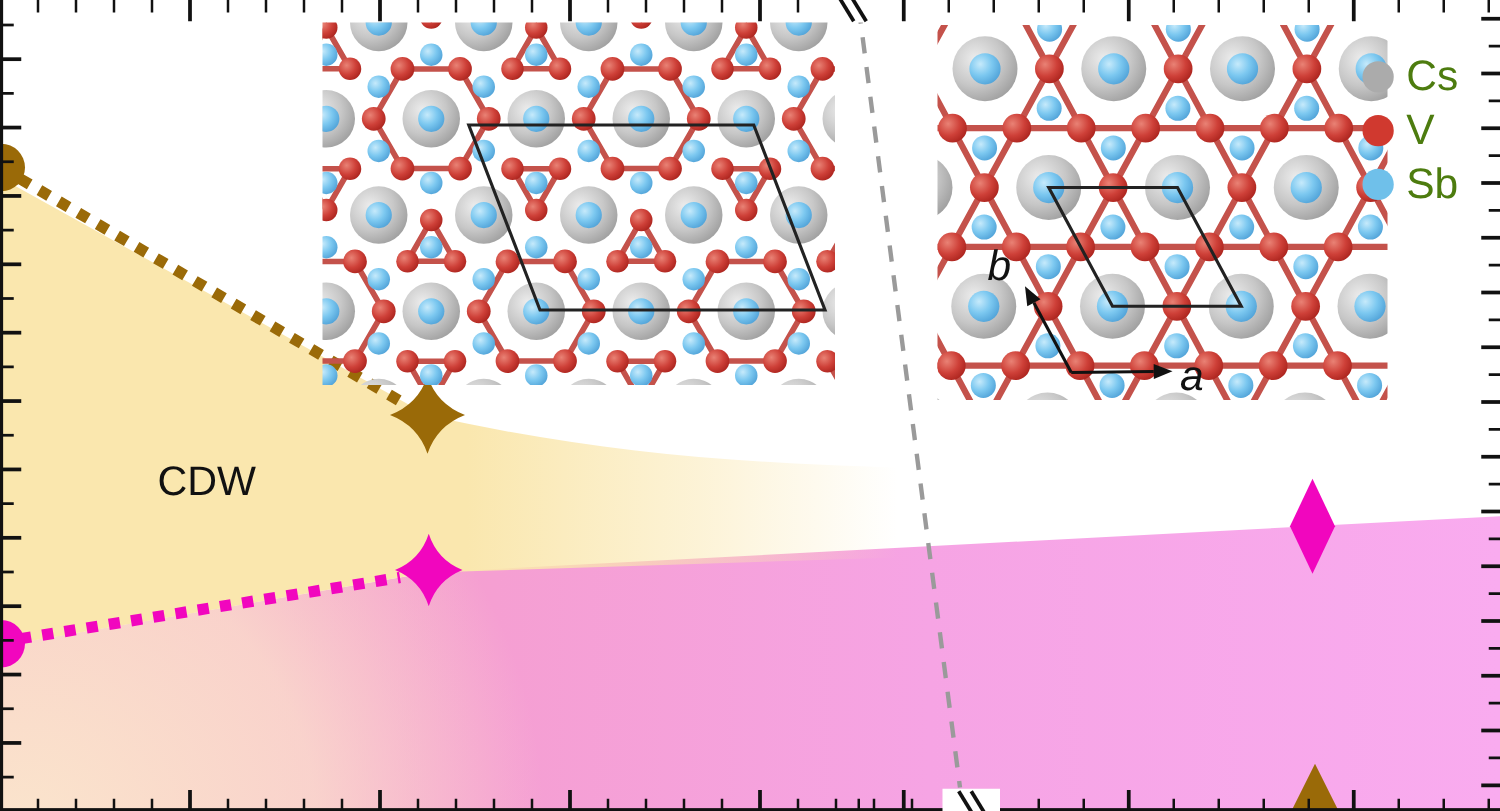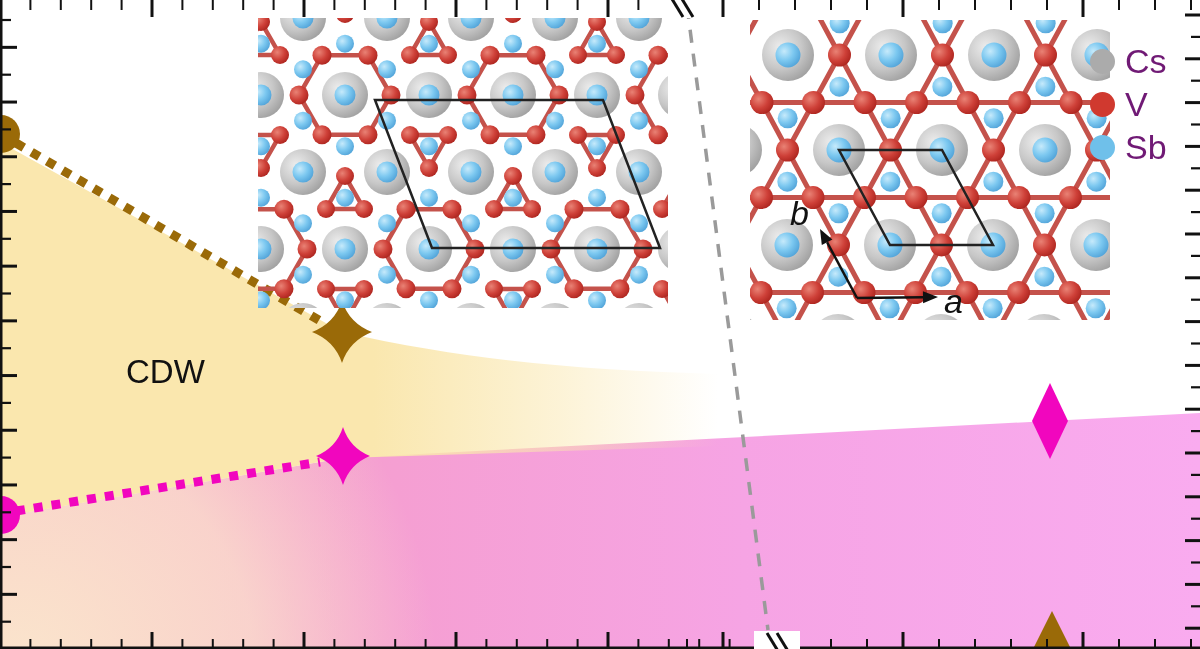--- a/index.html
+++ b/index.html
@@ -1,27 +1,27 @@
 <!DOCTYPE html>
 <html><head>
 <meta charset="utf-8">
 <style>
   html,body{margin:0;padding:0;background:#fff;}
   #fig{position:relative;width:1200px;height:649px;overflow:hidden;background:#fff;
        font-family:"Liberation Sans", sans-serif;}
   #plot{position:absolute;left:0;top:0;}
   .lab{position:absolute;color:#111;white-space:nowrap;line-height:1;}
-  #cdw-label{left:126px;top:355px;font-size:33px;}
+  #cdw-label{left:126px;top:368px;font-size:33px;}
   #sc-label{left:562px;top:536px;font-size:33px;}
   #b-label{left:790px;top:196px;font-size:34px;font-style:italic;}
   #a-label{left:944px;top:284px;font-size:34px;font-style:italic;}
   #legend{position:absolute;left:1090px;top:44px;display:flex;flex-direction:column;gap:9px;}
   .leg-row{display:flex;align-items:center;gap:10px;}
   .leg-dot{width:25px;height:25px;border-radius:50%;flex:0 0 auto;}
-  .leg-txt{font-size:34px;color:#701a75;line-height:1;}
+  .leg-txt{font-size:34px;color:#4d7c0f;line-height:1;}
 </style>
 </head>
 <body>
 
 <div id="fig">
   <svg id="plot" width="1200" height="649" viewBox="0 0 1200 649">
       <defs>
         <linearGradient id="gPink" gradientUnits="userSpaceOnUse" x1="0" y1="540" x2="1200" y2="540">
           <stop offset="0" stop-color="#F4A1BE" stop-opacity="1"></stop>
           <stop offset="0.33" stop-color="#F59FD2" stop-opacity="1"></stop>

